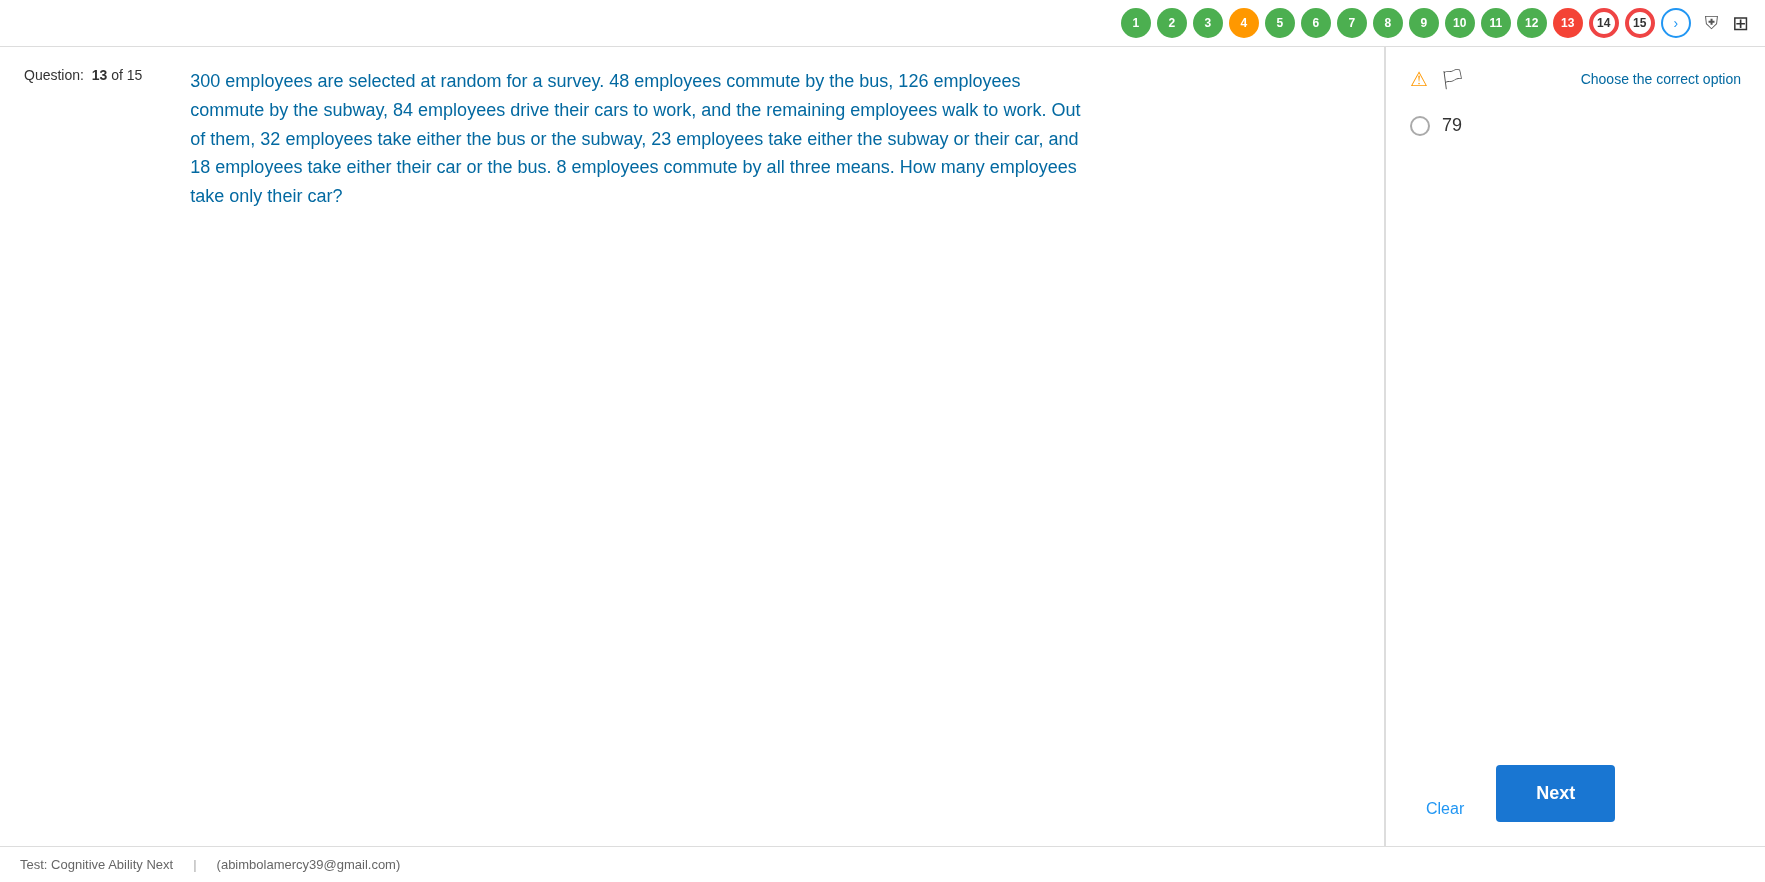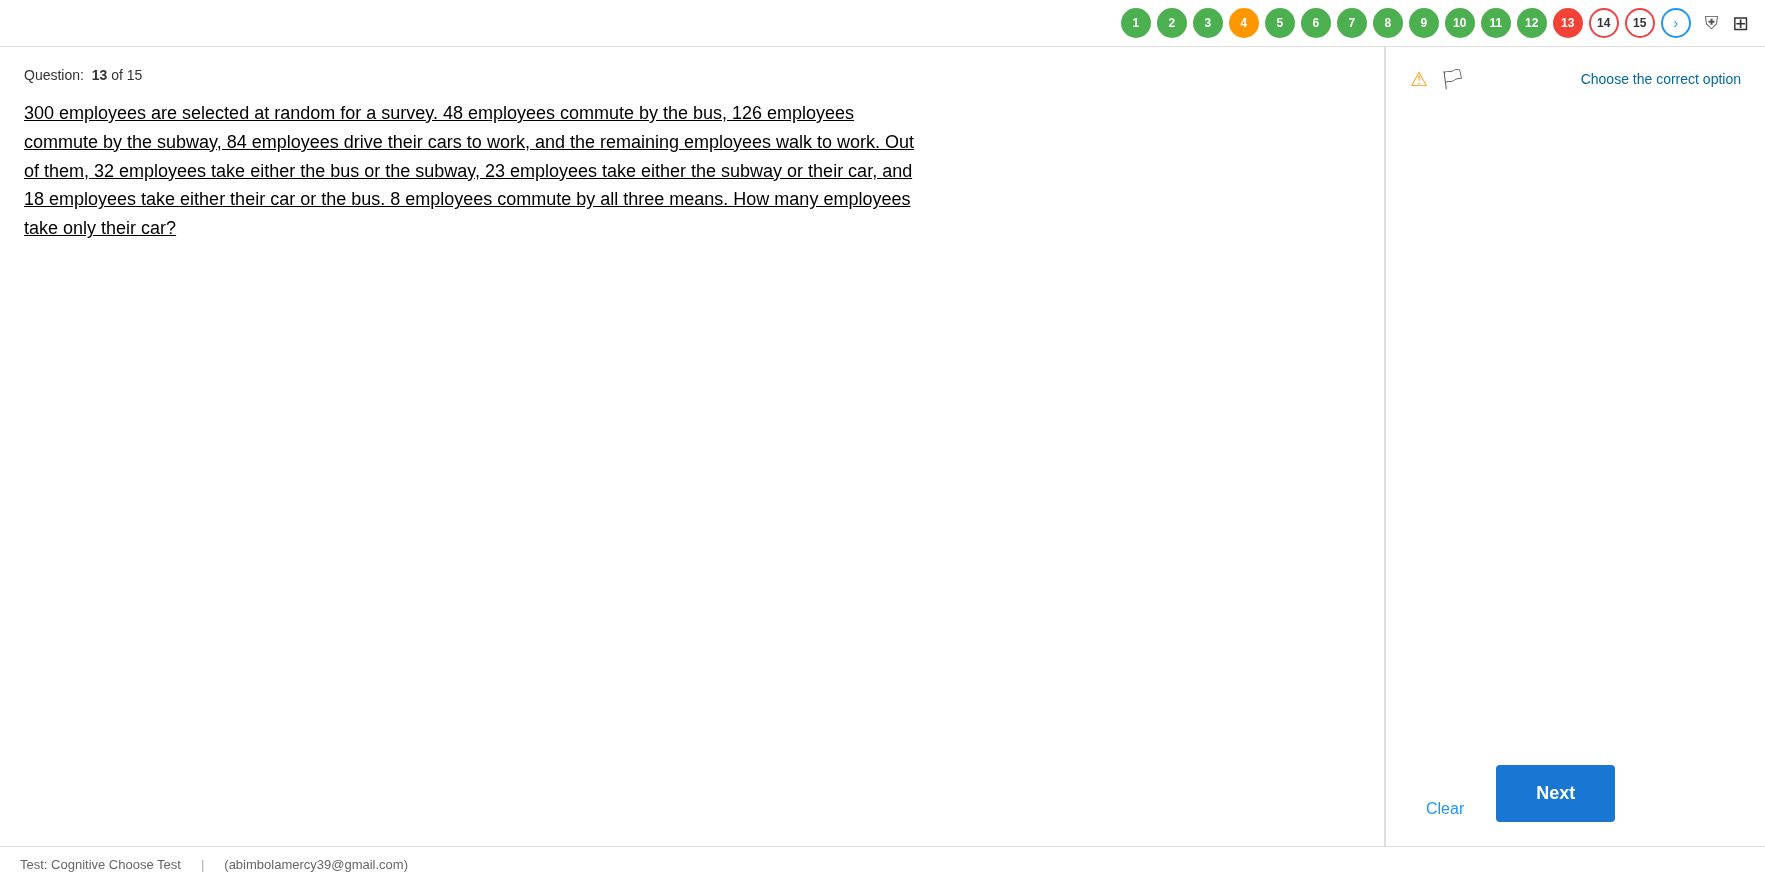--- a/index.html
+++ b/index.html
@@ -34,21 +34,21 @@
       justify-content: center;
       font-size: 12px;
       font-weight: bold;
       color: #fff;
       cursor: pointer;
     }
 
     .nav-circle.green { background: #4caf50; }
     .nav-circle.orange { background: #ff9800; }
     .nav-circle.active { background: #f44336; }
-    .nav-circle.gray { background: #9e9e9e; border: 2px solid #ef4444; color: #333; background: #fff; text-align: center; }
+    .nav-circle.gray { background: #9e9e9e; border: 4px solid #ef4444; color: #333; background: #fff; text-align: center; }
 
     .nav-arrow {
       width: 30px;
       height: 30px;
       border-radius: 50%;
       border: 2px solid #2196f3;
       display: flex;
       align-items: center;
       justify-content: center;
       cursor: pointer;
@@ -77,40 +77,40 @@
       overflow: hidden;
     }
 
     
     .question-panel {
       flex: 1;
       background: #fff;
       border-right: 1px solid #ddd;
       padding: 20px 24px;
       display: flex;
-      flex-direction: column;
+      flex-direction: row;
       position: relative;
+      gap: 48px;
     }
 
     .question-meta {
       font-size: 14px;
       color: #333;
       margin-bottom: 16px;
     }
 
     .question-meta strong {
       font-weight: bold;
     }
 
     .question-text {
       font-size: 18px;
-      color: #000000;
+      color: #0369a1;
       line-height: 1.6;
       max-width: 900px;
-      text-decoration: underline;
     }
 
     
     .options-panel {
       width: 380px;
       background: #fff;
       padding: 20px 24px;
       display: flex;
       flex-direction: column;
       border-left: 1px solid #ddd;
@@ -241,29 +241,33 @@
     <div class="question-text">300 employees are selected at random for a survey. 48 employees commute by the bus, 126 employees commute by the subway, 84 employees drive their cars to work, and the remaining employees walk to work. Out of them, 32 employees take either the bus or the subway, 23 employees take either the subway or their car, and 18 employees take either their car or the bus. 8 employees commute by all three means. How many employees take only their car?</div>
   </div>
 
   <div class="options-panel">
     <div class="options-header">
       <span class="warning-icon">⚠</span>
       <span class="bookmark-icon">🏳</span>
       <span class="choose-text">Choose the correct option</span>
     </div>
 
+    <div class="option-item">
+      <div class="option-radio"></div>
+      <span class="option-label">79</span>
+    </div>
 
 
 
 
     <div class="action-buttons">
       <button class="clear-btn">Clear</button>
       <button class="next-btn">Next</button>
     </div>
   </div>
 
 </div>
 
 <div class="footer">
-  <span>Test: Cognitive Choose Test</span>
+  <span>Test: Cognitive Ability Next</span>
   <span class="footer-divider">|</span>
   <span>(abimbolamercy39@gmail.com)</span>
 </div>
 
 </body></html>

